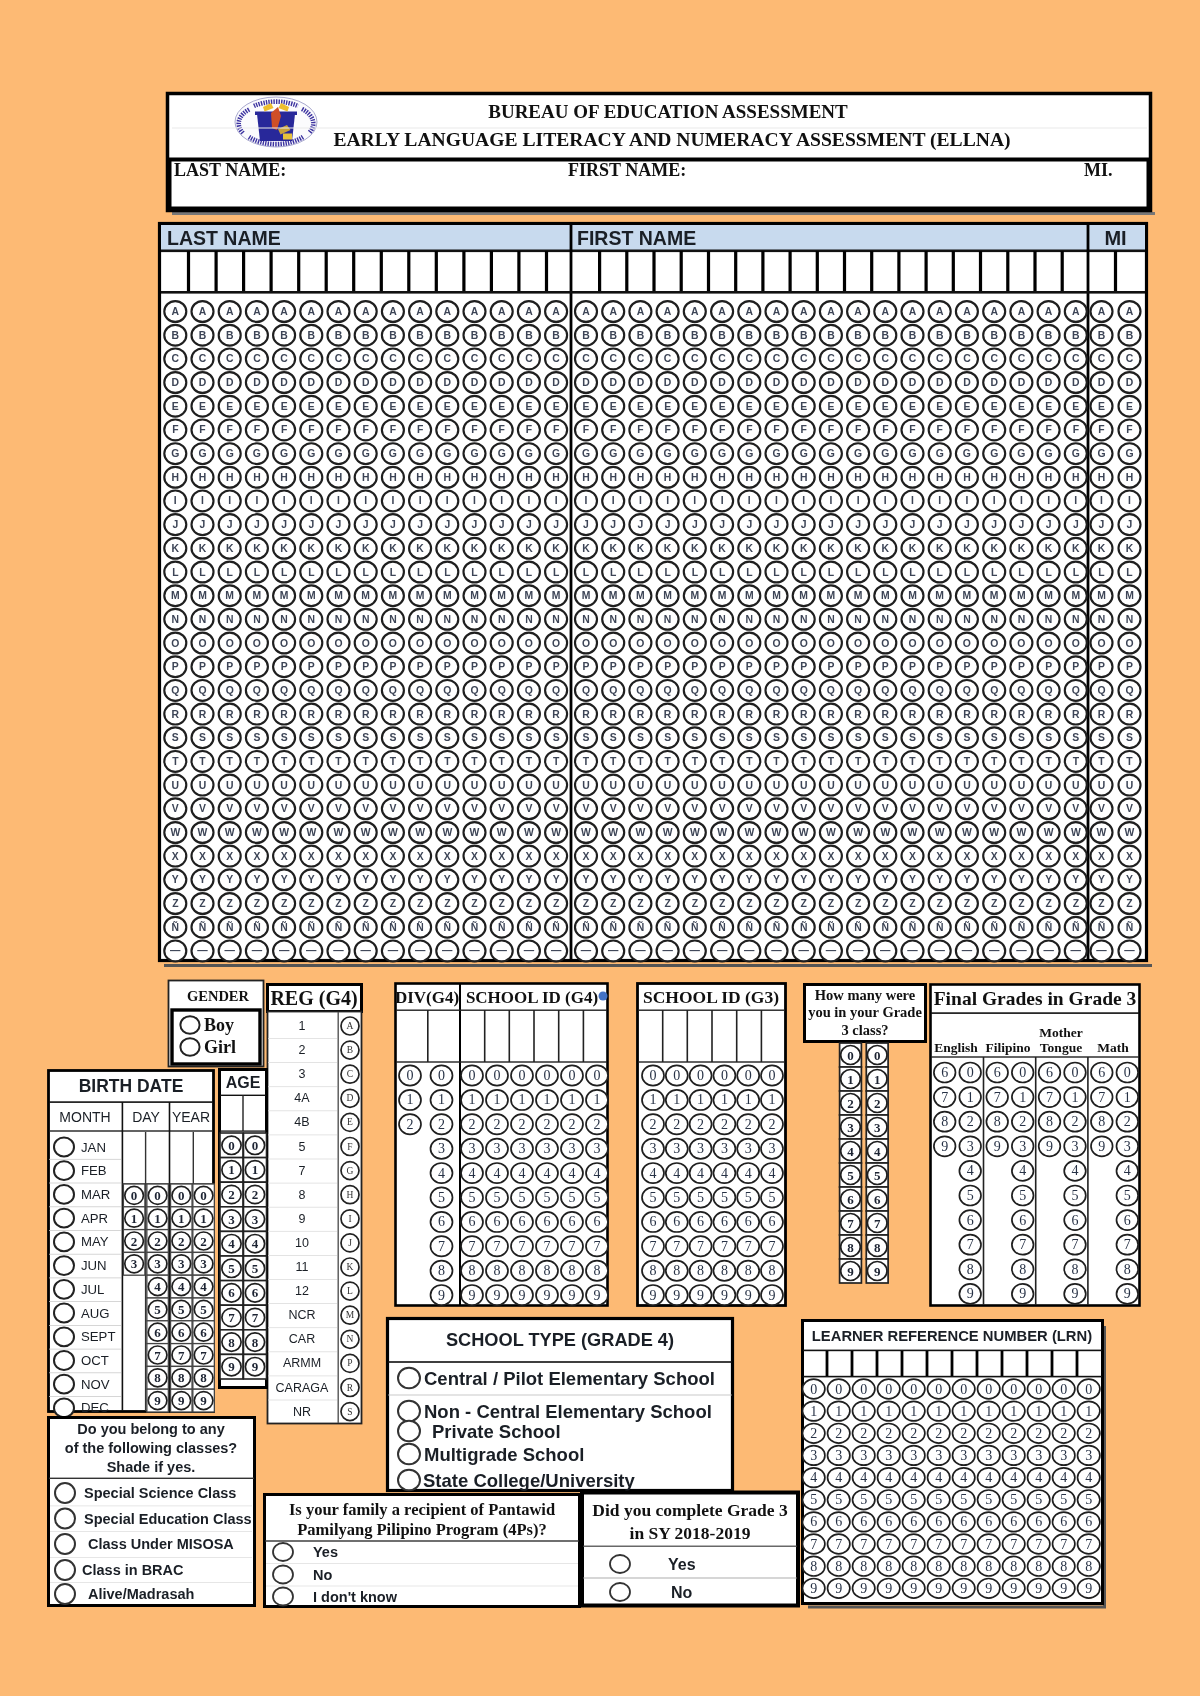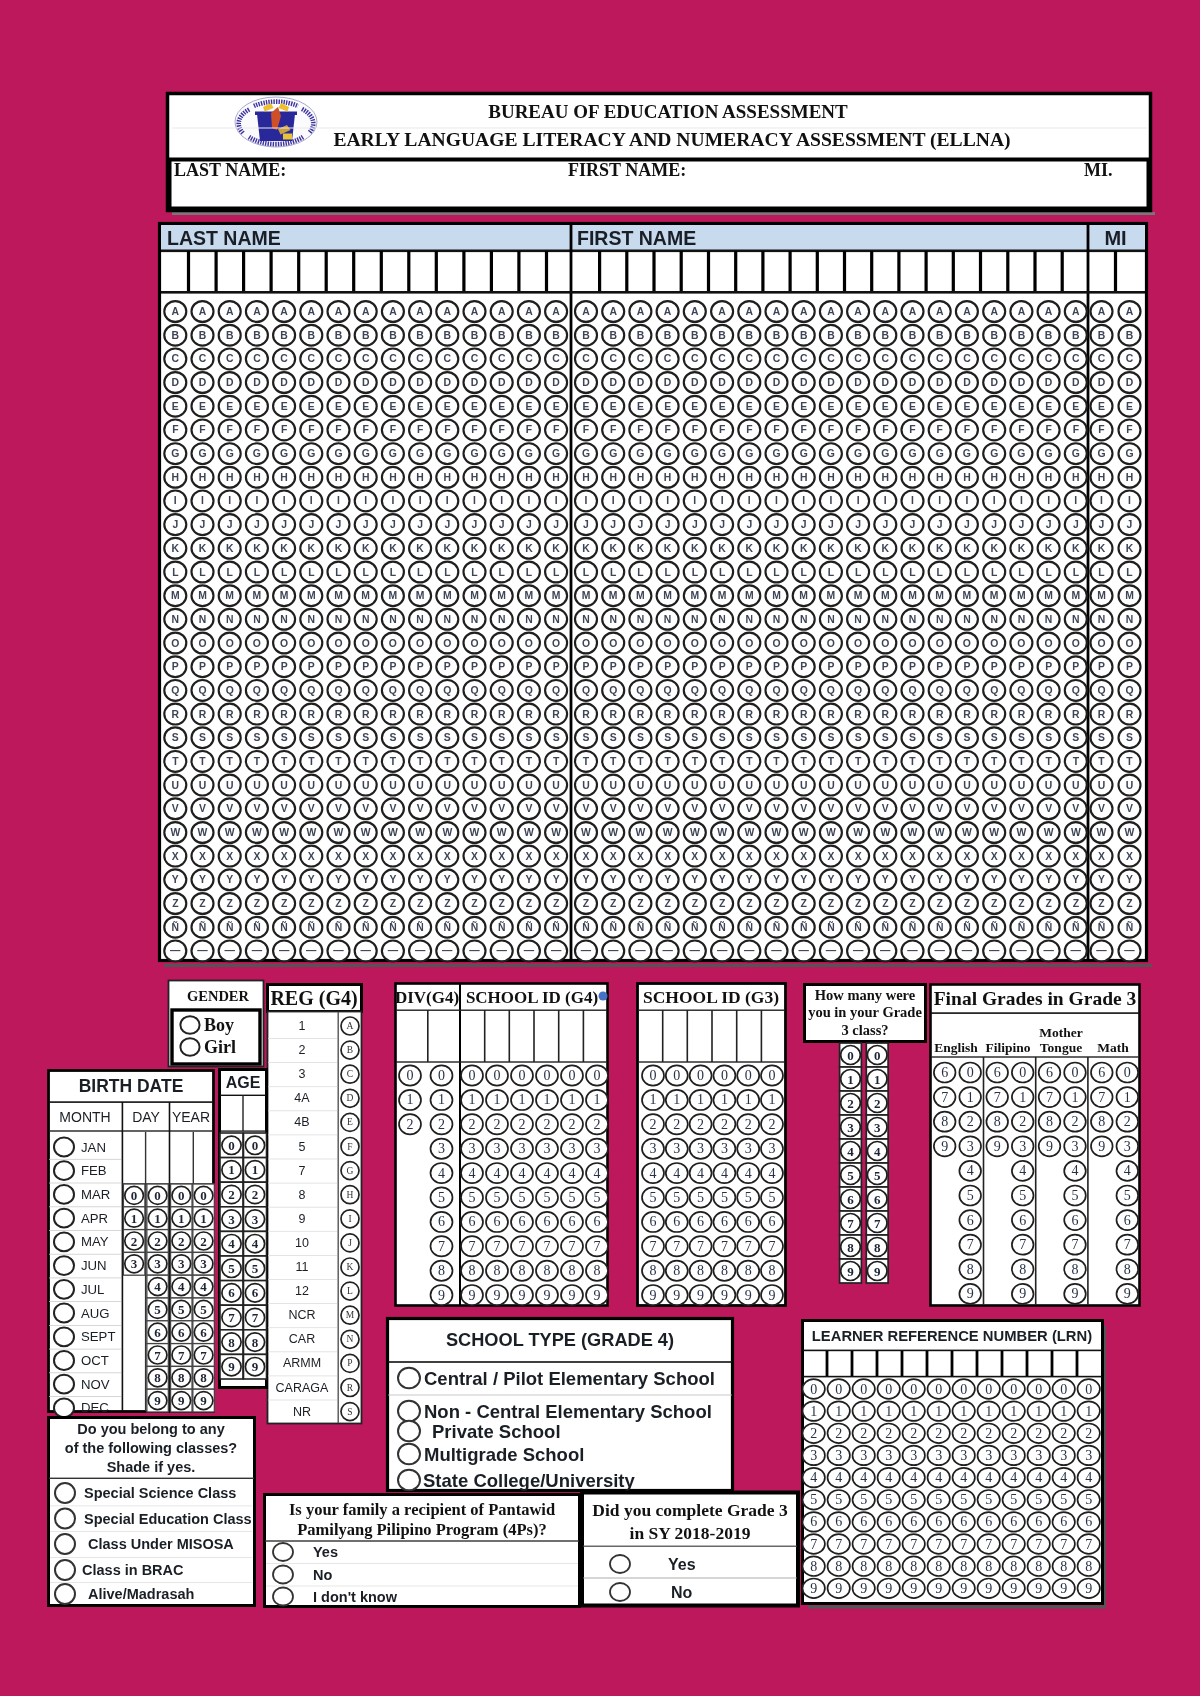--- a/index.html
+++ b/index.html
@@ -1,15 +1,15 @@
 <!DOCTYPE html>
 <html><head><meta charset="utf-8">
 <style>
 html,body{margin:0;padding:0;background:#fff}
-#page{position:relative;width:1200px;height:1696px;background:#be185d;overflow:hidden}
+#page{position:relative;width:1200px;height:1696px;background:#fdba74;overflow:hidden}
 </style></head><body>
 <div id="page">
 <svg width="1200" height="1696" viewBox="0 0 1200 1696">
 <style>
 .bub{fill:#fff;stroke:#1f1f1f;stroke-width:2.15}
 .b2{stroke-width:1.7}
 .bt{font:bold 10.4px "Liberation Sans",sans-serif;fill:#3c4456;text-anchor:middle}
 .dg{font:14px "Liberation Serif",serif;fill:#273246;text-anchor:middle}
 .dgb{font:bold 13px "Liberation Serif",serif;fill:#1d2433;text-anchor:middle}
 .sl{font:9.5px "Liberation Serif",serif;fill:#333;text-anchor:middle}

